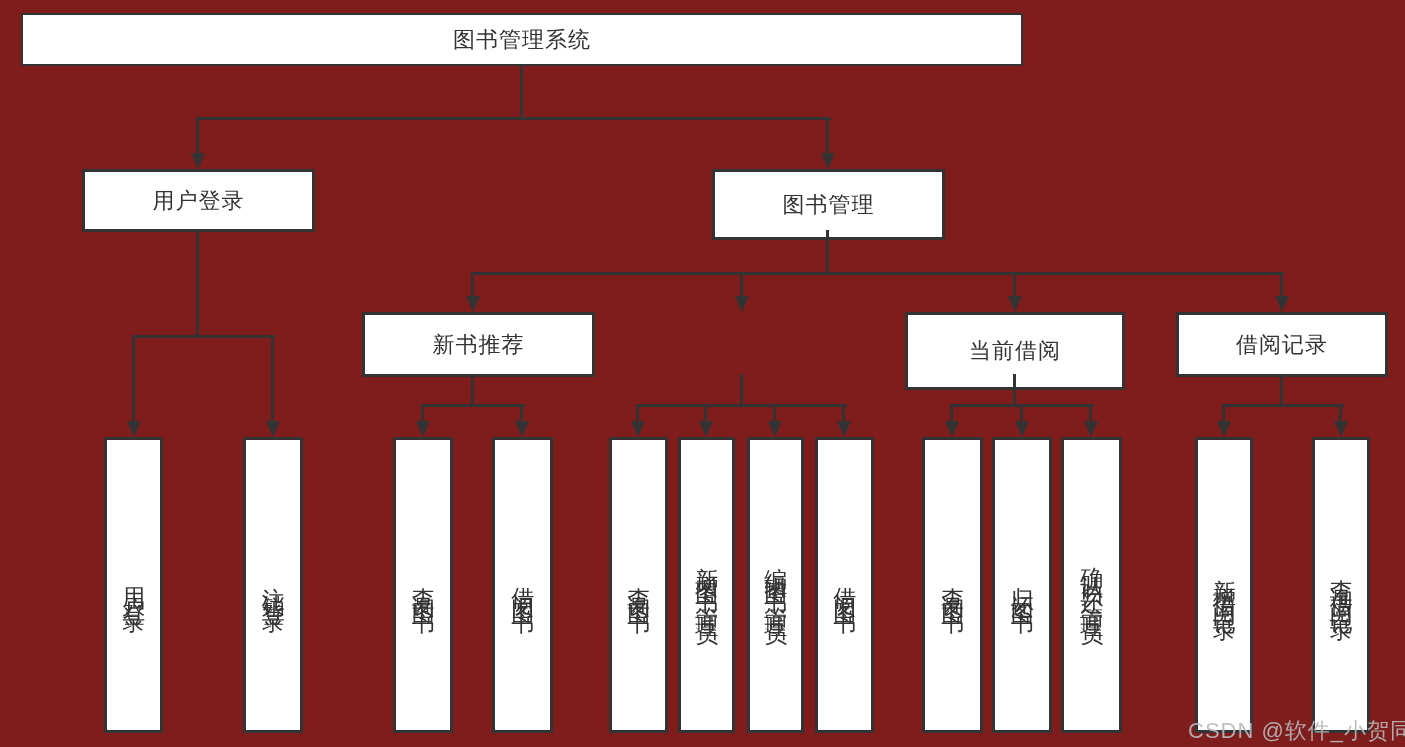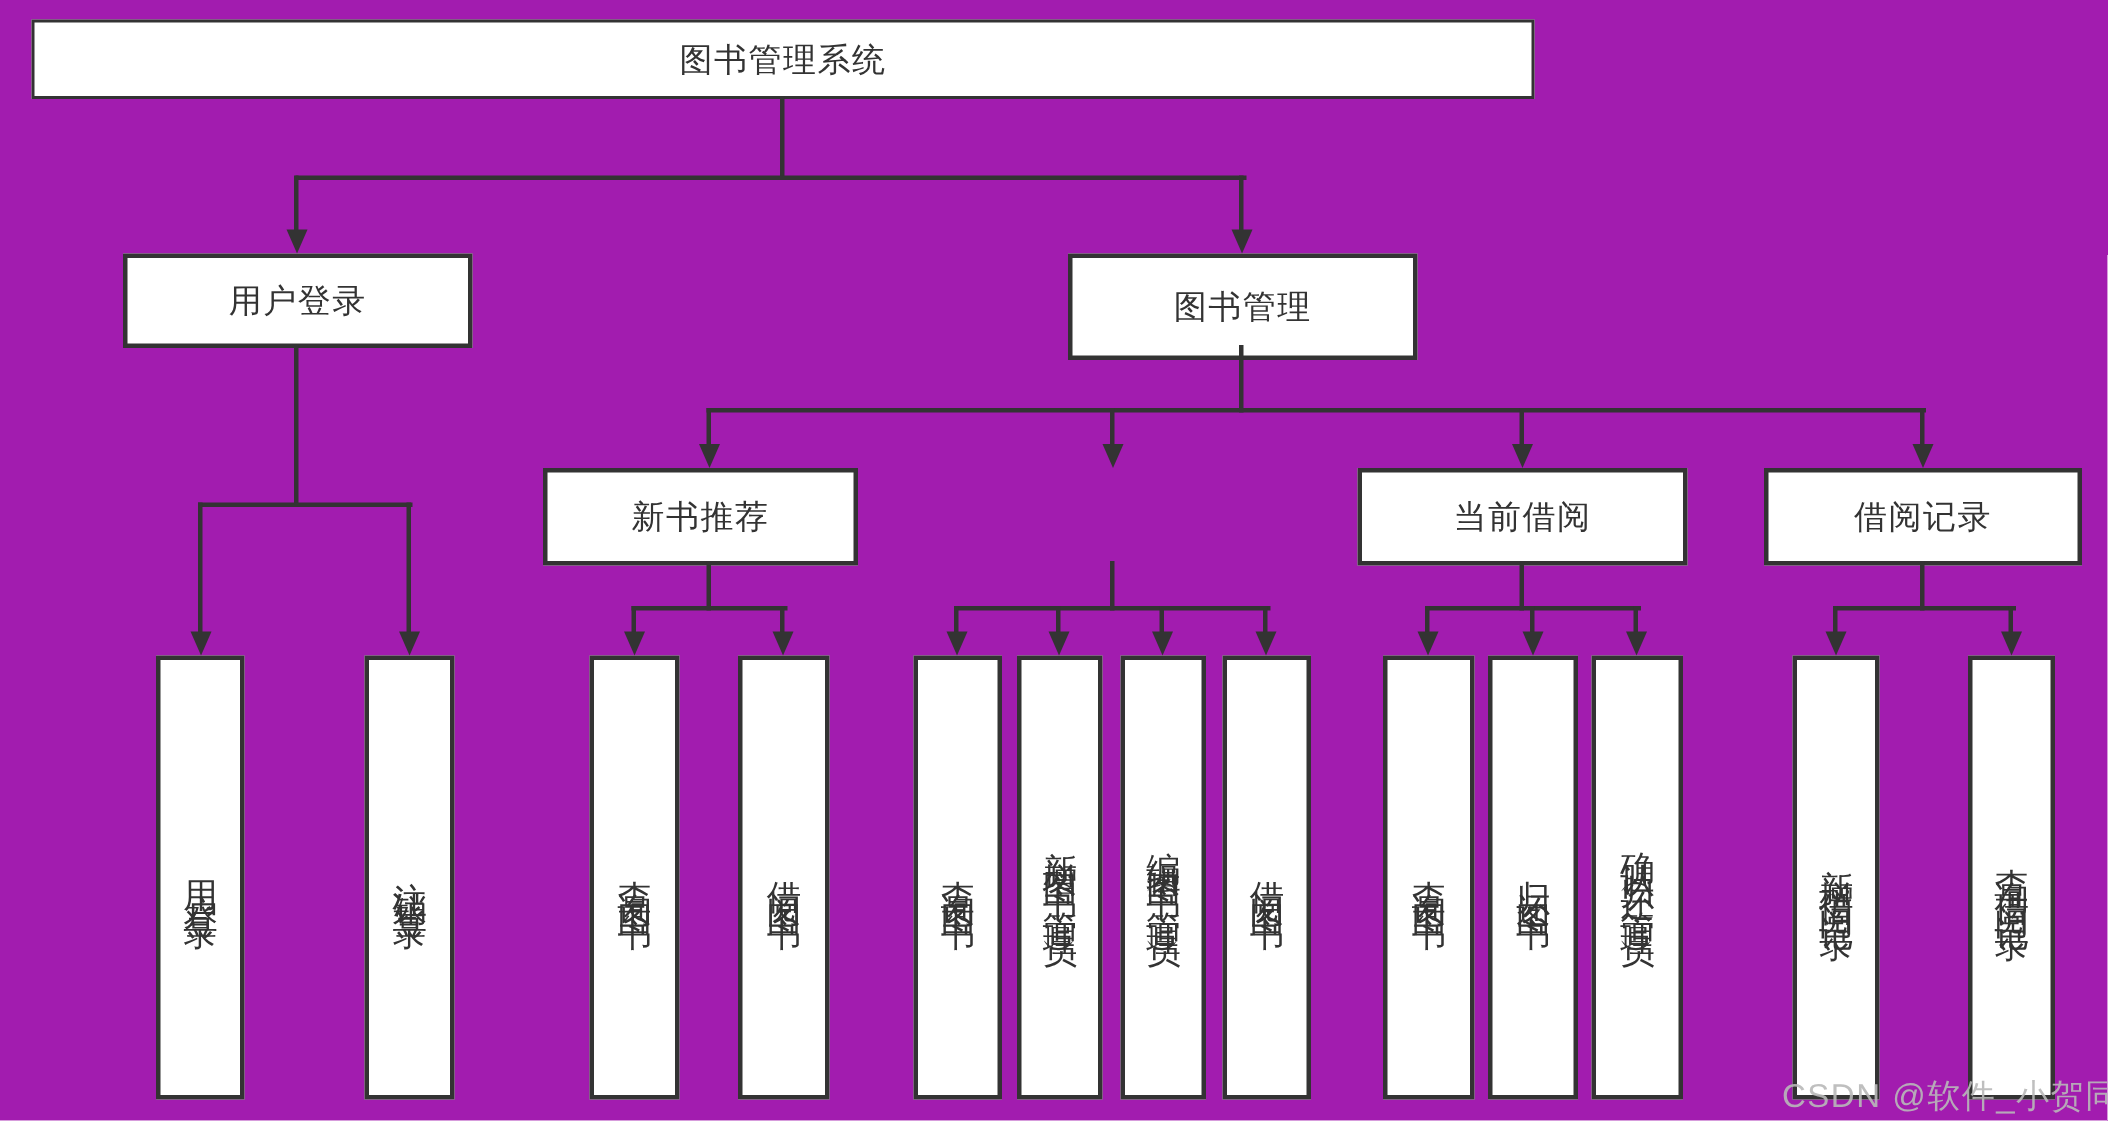--- a/index.html
+++ b/index.html
@@ -1,20 +1,20 @@
 <!DOCTYPE html>
 <html><head>
 <meta charset="utf-8">
 <style>
   html,body{margin:0;padding:0;background:#ffffff;}
   body{font-family:"Liberation Sans","DejaVu Sans",sans-serif;}
   #canvas{
     position:relative;
     width:1405px;height:747px;
-    background:#a21caf;
+    background:#7f1d1d;
     overflow:hidden;
   }
   .node{
     position:absolute;
     background:#ffffff;
     border:3px solid #333333;
     box-sizing:border-box;
     display:flex;align-items:center;justify-content:center;
     color:#333333;
     font-size:22px;
@@ -66,26 +66,26 @@
   </div>
 
   <div class="node" style="left:82px;top:169px;width:233px;height:63px;">
     <span>用户登录</span>
   </div>
 
   <div class="node" style="left:712px;top:169px;width:233px;height:71px;">
     <span>图书管理</span>
   </div>
 
-  <div class="node" style="left:362px;top:312px;width:210px;height:65px;">
+  <div class="node" style="left:362px;top:312px;width:233px;height:65px;">
     <span>新书推荐</span>
   </div>
 
 
-  <div class="node" style="left:905px;top:312px;width:220px;height:65px;">
+  <div class="node" style="left:905px;top:312px;width:220px;height:78px;">
     <span>当前借阅</span>
   </div>
 
   <div class="node" style="left:1176px;top:312px;width:212px;height:65px;">
     <span>借阅记录</span>
   </div>
 
   <div class="leaf" style="left:104px;top:437px;width:59px;height:296px;">
     <span>用户登录</span>
   </div>

